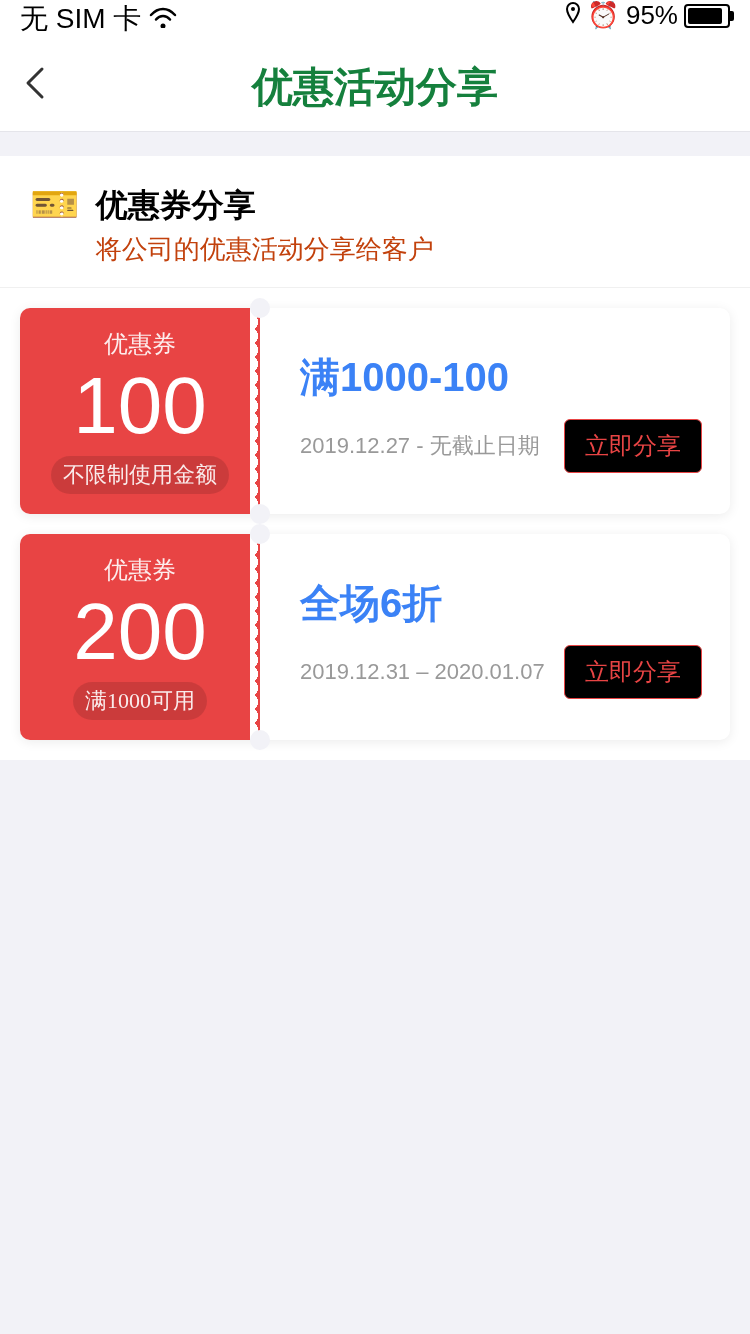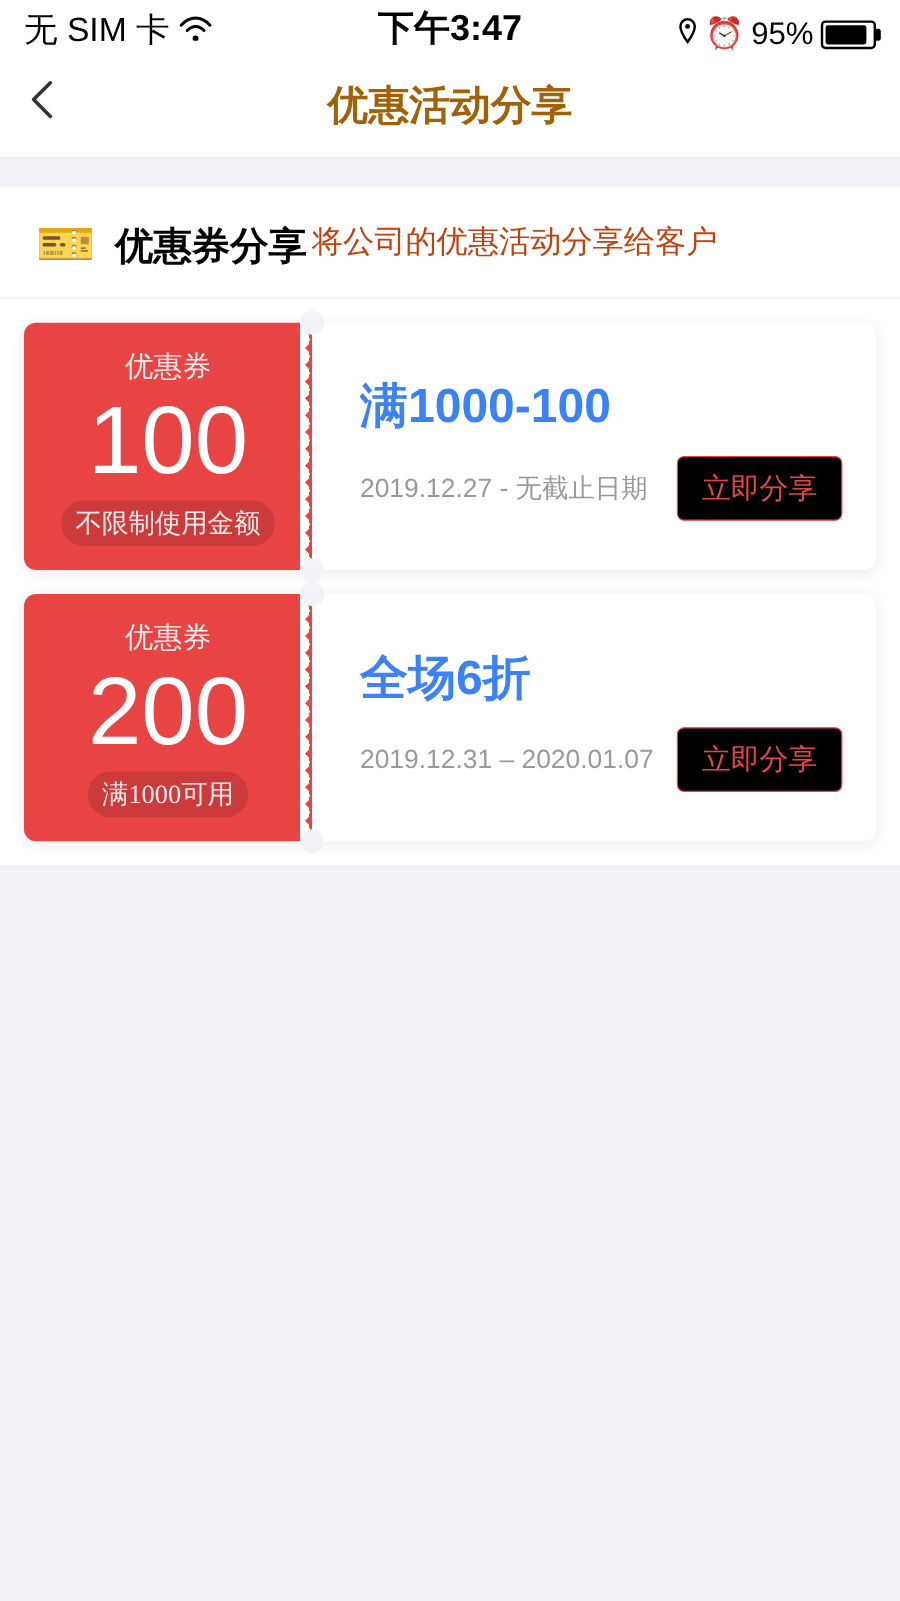--- a/index.html
+++ b/index.html
@@ -11,21 +11,21 @@
       font-family: -apple-system, "PingFang SC", "Helvetica Neue", sans-serif;
       overflow-x: hidden;
     }
 
     
     .status-bar {
       width: 100%;
       height: 44px;
       background: #fff;
       display: flex;
-      align-items: flex-end;
+      align-items: flex-start;
       justify-content: space-between;
       padding: 0 20px;
       font-size: 28px;
       font-weight: 500;
     }
     .status-left {
       display: flex;
       align-items: center;
       gap: 8px;
       font-size: 28px;
@@ -85,23 +85,23 @@
       border-bottom: 1px solid #e5e5ea;
     }
     .nav-back {
       position: absolute;
       left: 24px;
       font-size: 36px;
       color: #333;
       cursor: pointer;
     }
     .nav-title {
-      font-size: 34px;
+      font-size: 41px;
       font-weight: 600;
-      color: #a16207;
+      color: #15803d;
     }
 
     
     .section-gap {
       height: 24px;
       background: #f2f2f7;
     }
 
     
     .section-header {
@@ -109,21 +109,21 @@
       padding: 28px 30px 20px 30px;
       display: flex;
       align-items: flex-start;
       gap: 16px;
       border-bottom: 1px solid #f0f0f0;
     }
     .section-icon {
       font-size: 40px;
       line-height: 1;
     }
-    .section-text-block { display: flex; flex-direction: row; gap: 4px; }
+    .section-text-block { display: flex; flex-direction: column; gap: 4px; }
     .section-title {
       font-size: 32px;
       font-weight: 600;
       color: #000;
     }
     .section-subtitle {
       font-size: 26px;
       color: #c2410c;
     }
 
@@ -273,21 +273,20 @@
   <div class="status-left">
     <span>无 SIM 卡</span>
     <span>
       <svg width="28" height="22" viewBox="0 0 28 22" fill="none">
         <path d="M14 17.5a2.5 2.5 0 1 1 0 5 2.5 2.5 0 0 1 0-5z" fill="#000"></path>
         <path d="M7 13.5C8.8 11.4 11.3 10 14 10s5.2 1.4 7 3.5" stroke="#000" stroke-width="2.5" fill="none" stroke-linecap="round"></path>
         <path d="M2 9C5.1 5.5 9.3 3 14 3s8.9 2.5 12 6" stroke="#000" stroke-width="2.5" fill="none" stroke-linecap="round"></path>
       </svg>
     </span>
   </div>
-  <div class="status-center">下午3:47</div>
   <div class="status-right">
     <span>
       <svg width="18" height="22" viewBox="0 0 18 22" fill="none">
         <path d="M9 1C5.7 1 3 3.7 3 7c0 4.5 6 13 6 13s6-8.5 6-13c0-3.3-2.7-6-6-6z" stroke="#000" stroke-width="2" fill="none"></path>
         <circle cx="9" cy="7" r="2" fill="#000"></circle>
       </svg>
     </span>
     <span>⏰</span>
     <span>95%</span>
     <span class="battery-icon">

